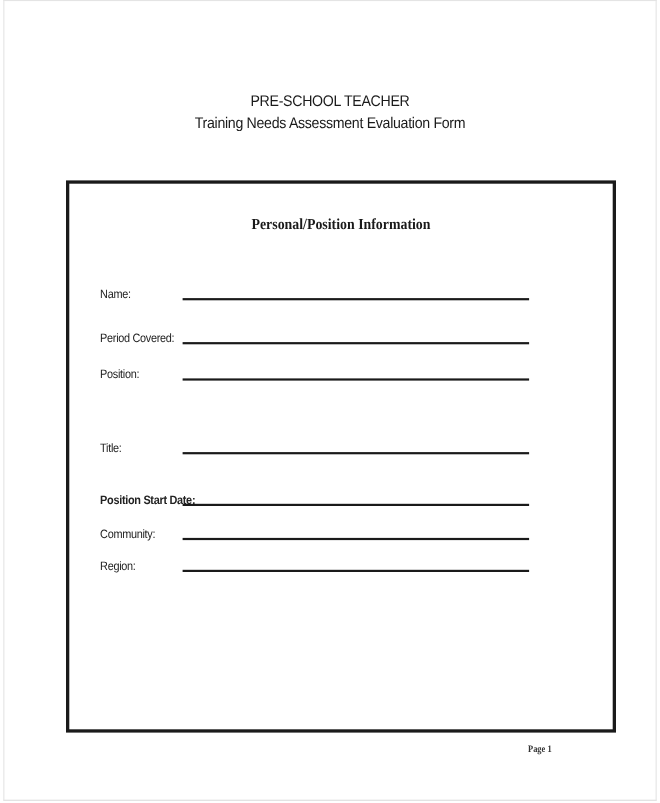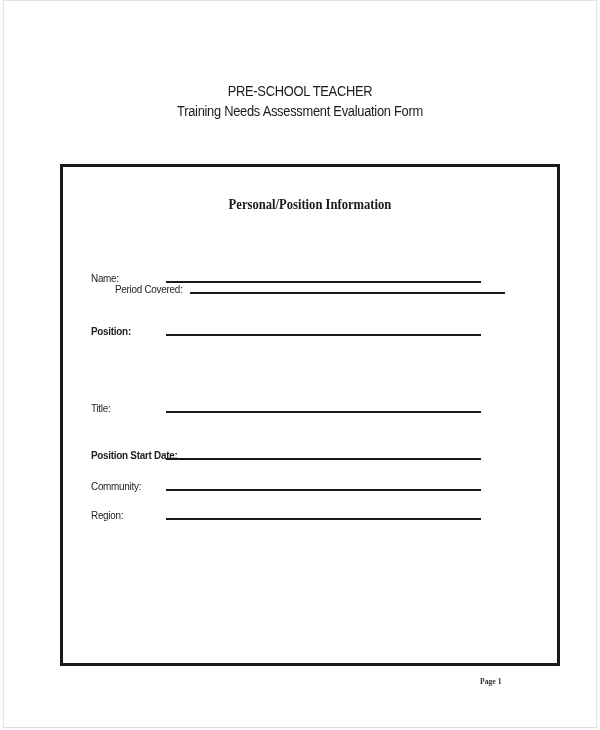--- a/index.html
+++ b/index.html
@@ -107,31 +107,31 @@
 <body>
 
 <div class="page"></div>
 
 <div class="doc-title title-1">PRE-SCHOOL TEACHER</div>
 <div class="doc-title title-2">Training Needs Assessment Evaluation Form</div>
 
 <div class="form-box">
   <div class="section-heading">Personal/Position Information</div>
 
-  <div class="field-row" style="top:105px;text-align:right;">
+  <div class="field-row" style="top:95px;text-align:right;">
     <span class="field-label">Name:</span>
     <div class="field-line"></div>
   </div>
 
-  <div class="field-row" style="top:116px;margin-left:24px;">
+  <div class="field-row" style="top:135px;">
     <span class="field-label">Period Covered:</span>
     <div class="field-line"></div>
   </div>
 
-  <div class="field-row" style="top:158px;font-weight:bold;">
+  <div class="field-row" style="top:168px;">
     <span class="field-label">Position:</span>
     <div class="field-line"></div>
   </div>
 
 
   <div class="field-row" style="top:235px;text-align:center;">
     <span class="field-label">Title:</span>
     <div class="field-line"></div>
   </div>
 

